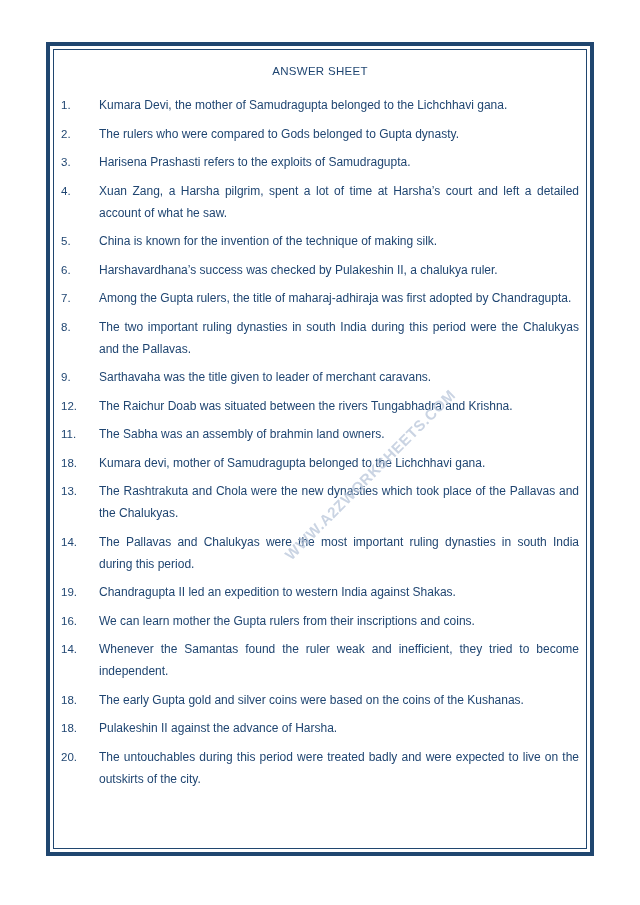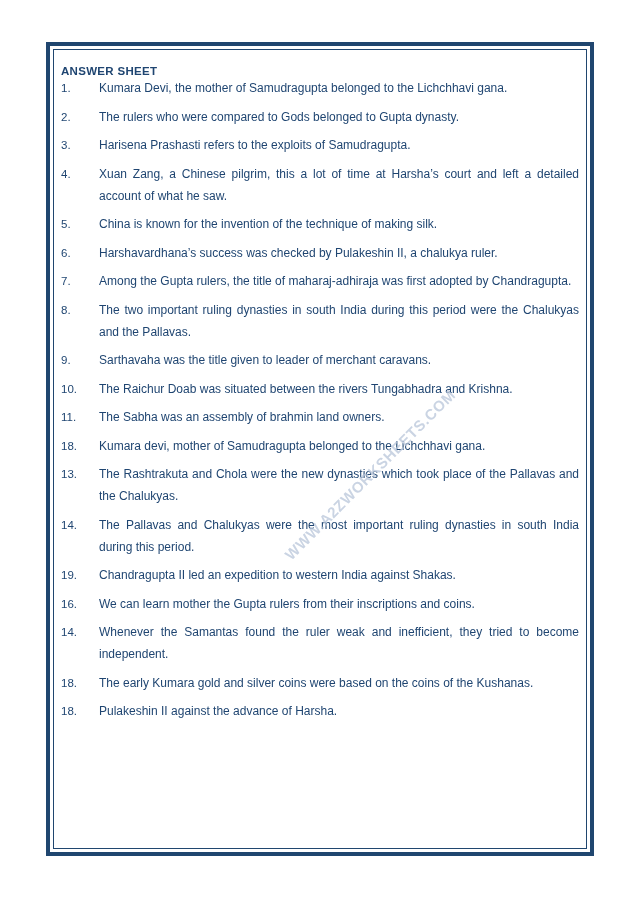--- a/index.html
+++ b/index.html
@@ -65,25 +65,26 @@
     left: 0;
     top: 0;
     right: 0;
     bottom: 0;
     padding: 12px 11px 0 11px;
     box-sizing: border-box;
     z-index: 2;
   }
 
   #sheet-title {
+    text-align: center;
     font-size: 11.5px;
-    font-weight: 700;
+    font-weight: 400;
     color: #1f4571;
     letter-spacing: 0.3px;
-    margin: 7px 0 0 0;
+    margin: 7px 0 17px 0;
     font-family: "Liberation Sans", sans-serif;
   }
 
   #answer-list {
     list-style: none;
     margin: 0;
     padding: 0;
   }
 
   .answer-row {
@@ -131,21 +132,21 @@
         <li class="answer-row">
           <span class="answer-num">2.</span>
           <span class="answer-text">The rulers who were compared to Gods belonged to Gupta dynasty.</span>
         </li>
         <li class="answer-row">
           <span class="answer-num">3.</span>
           <span class="answer-text">Harisena Prashasti refers to the exploits of Samudragupta.</span>
         </li>
         <li class="answer-row">
           <span class="answer-num">4.</span>
-          <span class="answer-text">Xuan Zang, a Chinese pilgrim, this a lot of time at Harsha’s court and left a detailed account of what he saw.</span>
+          <span class="answer-text">Xuan Zang, a Harsha pilgrim, spent a lot of time at Harsha’s court and left a detailed account of what he saw.</span>
         </li>
         <li class="answer-row">
           <span class="answer-num">5.</span>
           <span class="answer-text">China is known for the invention of the technique of making silk.</span>
         </li>
         <li class="answer-row">
           <span class="answer-num">6.</span>
           <span class="answer-text">Harshavardhana’s success was checked by Pulakeshin II, a chalukya ruler.</span>
         </li>
         <li class="answer-row">
@@ -154,21 +155,21 @@
         </li>
         <li class="answer-row">
           <span class="answer-num">8.</span>
           <span class="answer-text">The two important ruling dynasties in south India during this period were the Chalukyas and the Pallavas.</span>
         </li>
         <li class="answer-row">
           <span class="answer-num">9.</span>
           <span class="answer-text">Sarthavaha was the title given to leader of merchant caravans.</span>
         </li>
         <li class="answer-row">
-          <span class="answer-num">10.</span>
+          <span class="answer-num">12.</span>
           <span class="answer-text">The Raichur Doab was situated between the rivers Tungabhadra and Krishna.</span>
         </li>
         <li class="answer-row">
           <span class="answer-num">11.</span>
           <span class="answer-text">The Sabha was an assembly of brahmin land owners.</span>
         </li>
         <li class="answer-row">
           <span class="answer-num">18.</span>
           <span class="answer-text">Kumara devi, mother of Samudragupta belonged to the Lichchhavi gana.</span>
         </li>
@@ -187,22 +188,26 @@
         <li class="answer-row">
           <span class="answer-num">16.</span>
           <span class="answer-text">We can learn mother the Gupta rulers from their inscriptions and coins.</span>
         </li>
         <li class="answer-row">
           <span class="answer-num">14.</span>
           <span class="answer-text">Whenever the Samantas found the ruler weak and inefficient, they tried to become independent.</span>
         </li>
         <li class="answer-row">
           <span class="answer-num">18.</span>
-          <span class="answer-text">The early Kumara gold and silver coins were based on the coins of the Kushanas.</span>
+          <span class="answer-text">The early Gupta gold and silver coins were based on the coins of the Kushanas.</span>
         </li>
         <li class="answer-row">
           <span class="answer-num">18.</span>
           <span class="answer-text">Pulakeshin II against the advance of Harsha.</span>
         </li>
+        <li class="answer-row">
+          <span class="answer-num">20.</span>
+          <span class="answer-text">The untouchables during this period were treated badly and were expected to live on the outskirts of the city.</span>
+        </li>
       </ol>
 
   </div>
 </div>
 
 </body></html>

